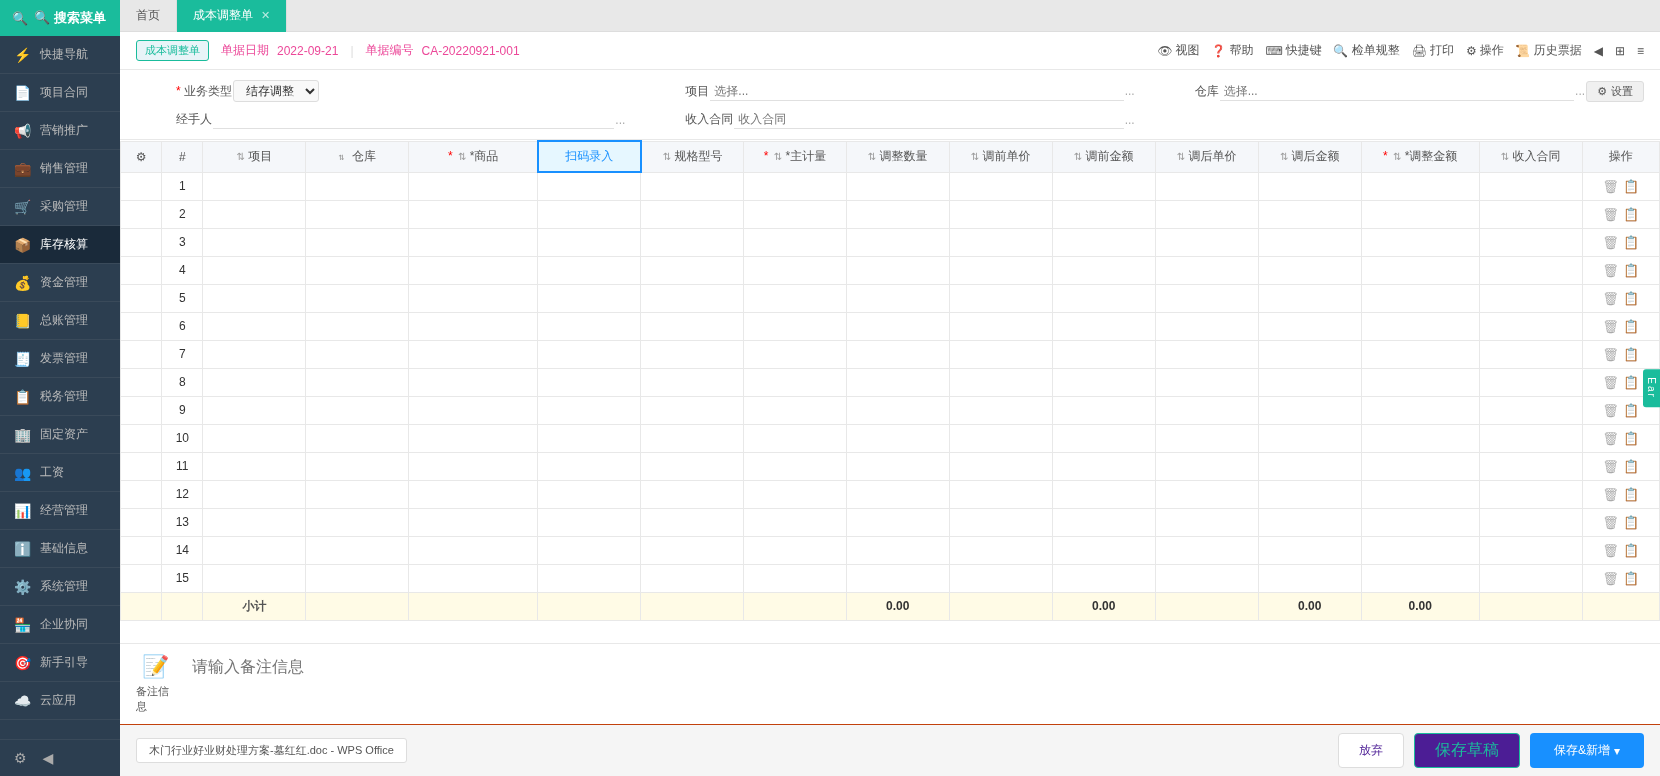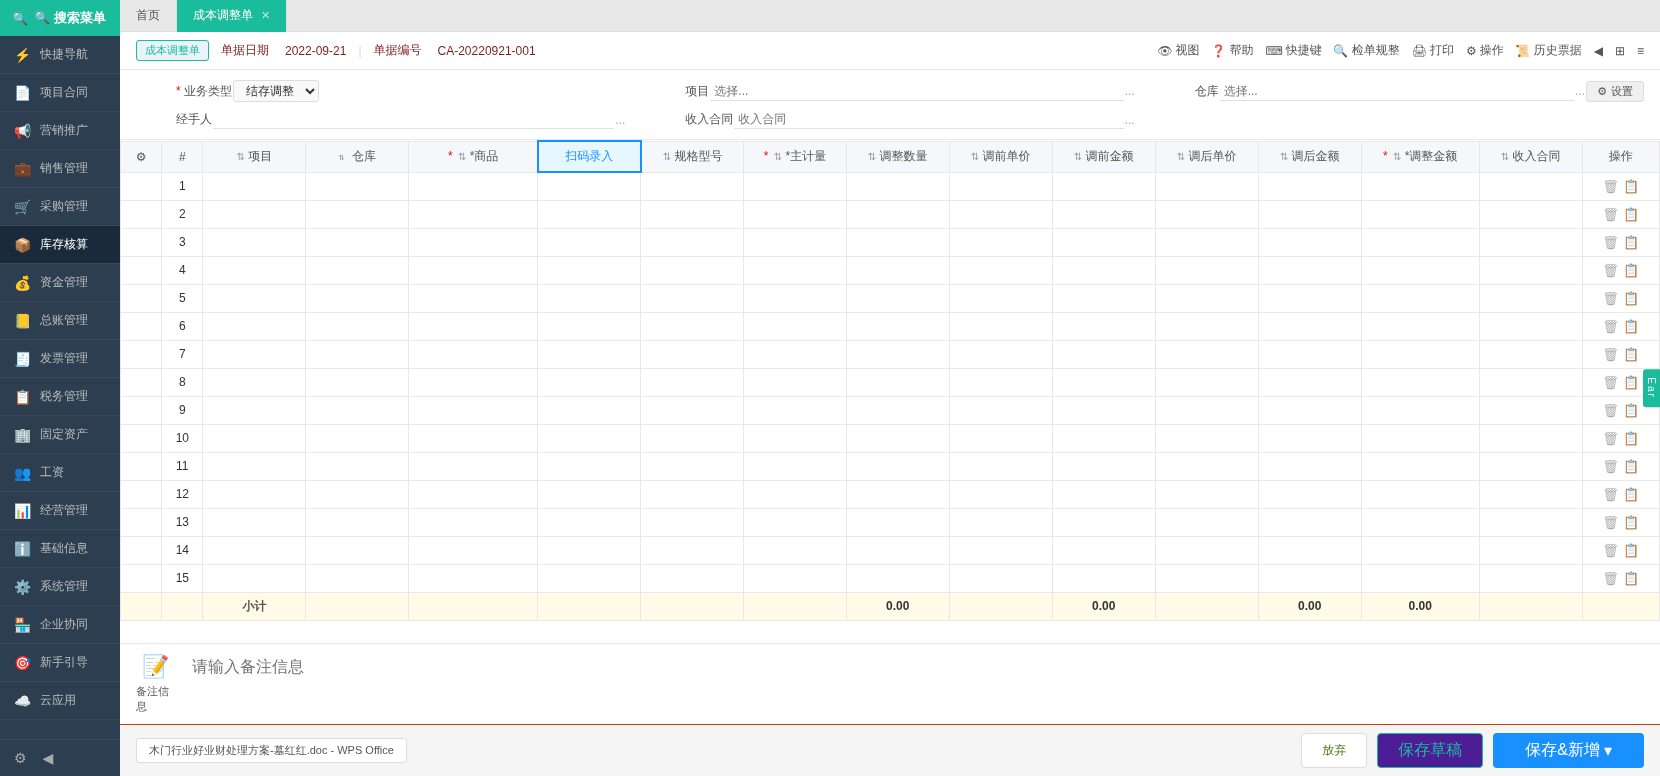--- a/index.html
+++ b/index.html
@@ -97,21 +97,21 @@
       font-size: 12px;
     }
     .form-title-tag {
       background: #e8f4f8;
       color: #1abc9c;
       border: 1px solid #1abc9c;
       padding: 2px 8px;
       border-radius: 3px;
       font-size: 11px;
     }
-    .form-header-field { display: flex; align-items: center; gap: 16px; color: #7f1d1d; }
+    .form-header-field { display: flex; align-items: center; gap: 8px; color: #ec4899; }
     .form-header-actions {
       margin-left: auto;
       display: flex;
       align-items: center;
       gap: 12px;
       font-size: 12px;
       color: #555;
     }
     .form-header-actions span { cursor: pointer; display: flex; align-items: center; gap: 3px; }
 
@@ -258,39 +258,39 @@
       cursor: pointer;
     }
     .bottom-actions { display: flex; gap: 10px; }
     .btn-discard {
       background: white;
       border: 1px solid #ddd;
       padding: 6px 20px;
       border-radius: 4px;
       cursor: pointer;
       font-size: 12px;
-      color: #4d7c0f;
+      color: #4c1d95;
     }
     .btn-save-draft {
       background: #4c1d95;
       border: 1px solid #1abc9c;
       color: #1abc9c;
       padding: 6px 20px;
       border-radius: 4px;
       cursor: pointer;
       font-size: 16px;
     }
     .btn-save-new {
       background: #1890ff;
       border: none;
       color: white;
-      padding: 6px 32px;
+      padding: 6px 24px;
       border-radius: 4px;
       cursor: pointer;
-      font-size: 16px;
+      font-size: 12px;
       display: flex;
       align-items: center;
       gap: 4px;
       text-align: right;
     }
 
     .relative { position: relative; }
 
     .col-settings { width: 32px; }
     .col-num { width: 32px; }

